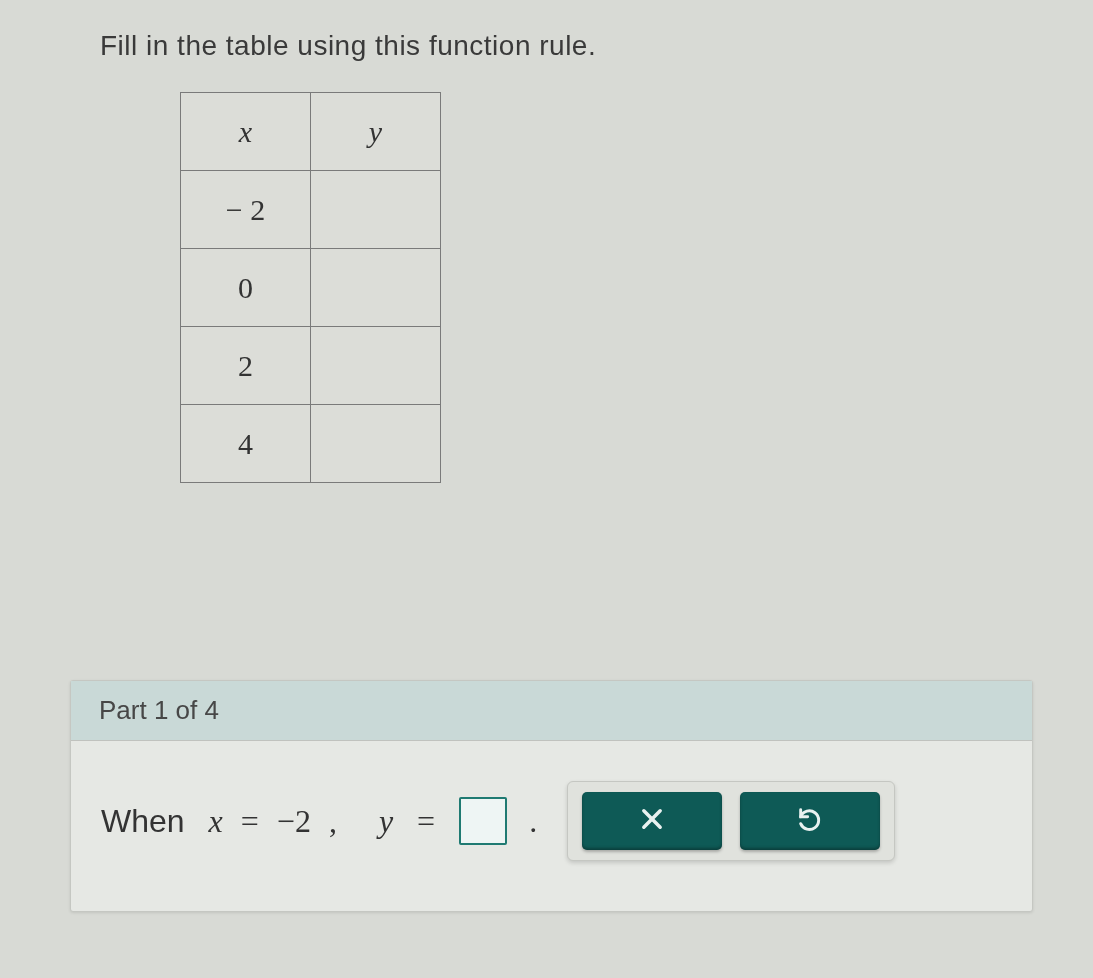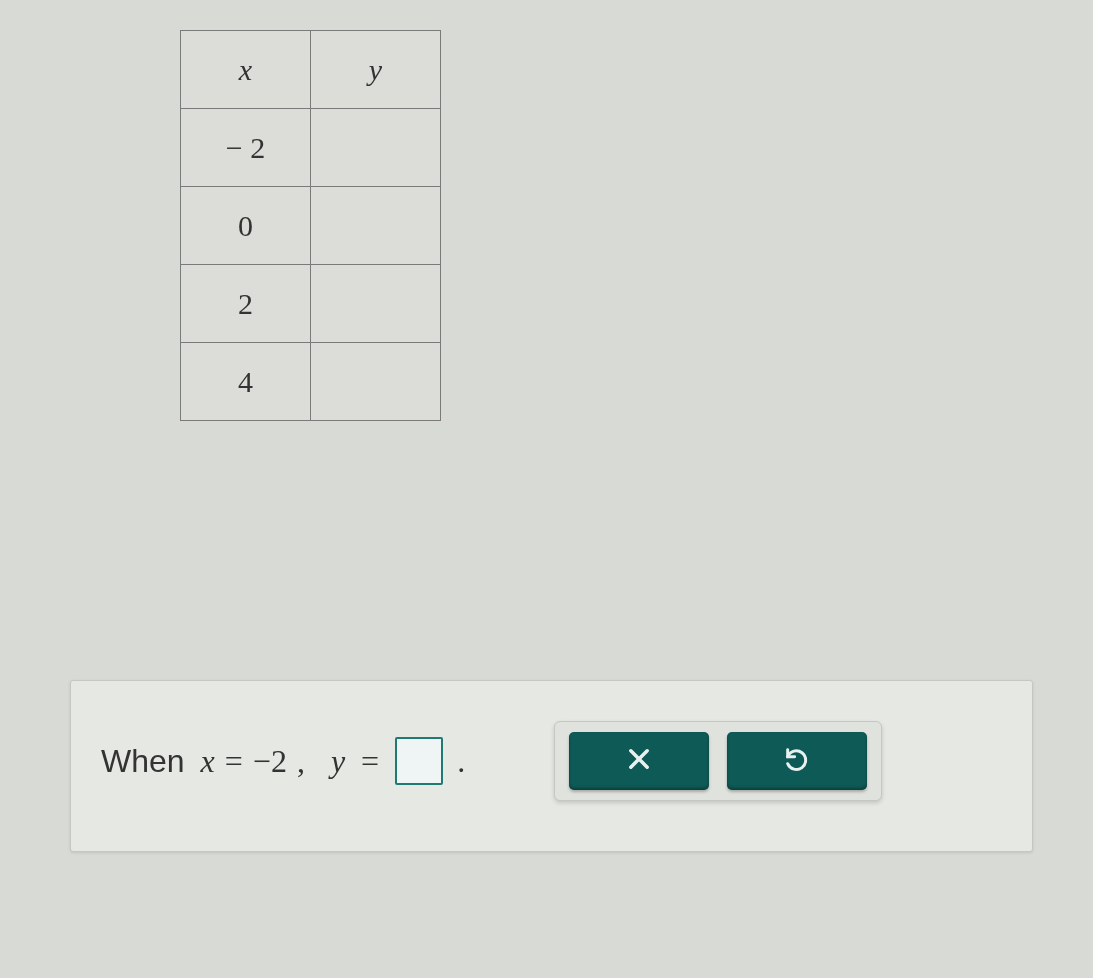--- a/index.html
+++ b/index.html
@@ -76,21 +76,21 @@
     display: flex;
     align-items: center;
     gap: 30px;
   }
   .prompt {
     font-size: 32px;
     font-family: Georgia, serif;
     color: #333;
     display: flex;
     align-items: center;
-    gap: 10px;
+    gap: 18px;
   }
   .prompt .mi { font-style: italic; }
   .answer-box {
     display: inline-block;
     width: 48px;
     height: 48px;
     border: 2px solid #1f7a72;
     background: #eef5f4;
     vertical-align: middle;
     border-radius: 2px;
@@ -117,20 +117,21 @@
     justify-content: center;
     cursor: pointer;
     box-shadow: inset 0 -2px 3px rgba(0,0,0,0.3), 0 2px 3px rgba(0,0,0,0.25);
   }
   .btn svg { width: 28px; height: 28px; }
 </style>
 </head>
 <body>
 
 <div class="page">
+  <div class="instruction">Fill in the table using this function rule.</div>
 
 
   <table class="fn-table">
     <tbody>
         <tr>
       <th>x</th>
       <th>y</th>
     </tr>
     <tr>
       <td>− 2</td>
@@ -146,20 +147,21 @@
     </tr>
     <tr>
       <td>4</td>
       <td></td>
     </tr>
   </tbody>
     </table>
 </div>
 
 <div class="answer-panel">
+  <div class="panel-header">Part 1 of 4</div>
   <div class="panel-body">
     <div class="prompt">
       <span style="font-family:Verdana,Arial,sans-serif;margin-right:6px">When</span>
       <span class="mi">x</span>
       <span>=</span>
       <span>−2</span>
       <span>,</span>
       <span style="width:6px"></span>
       <span class="mi">y</span>
       <span style="margin:0 6px">=</span>

